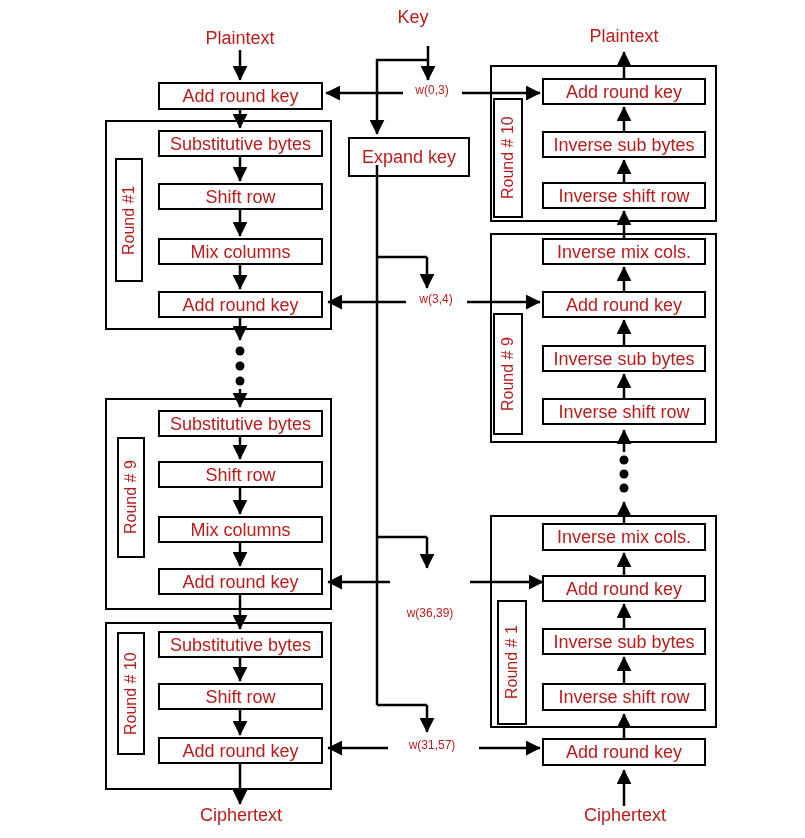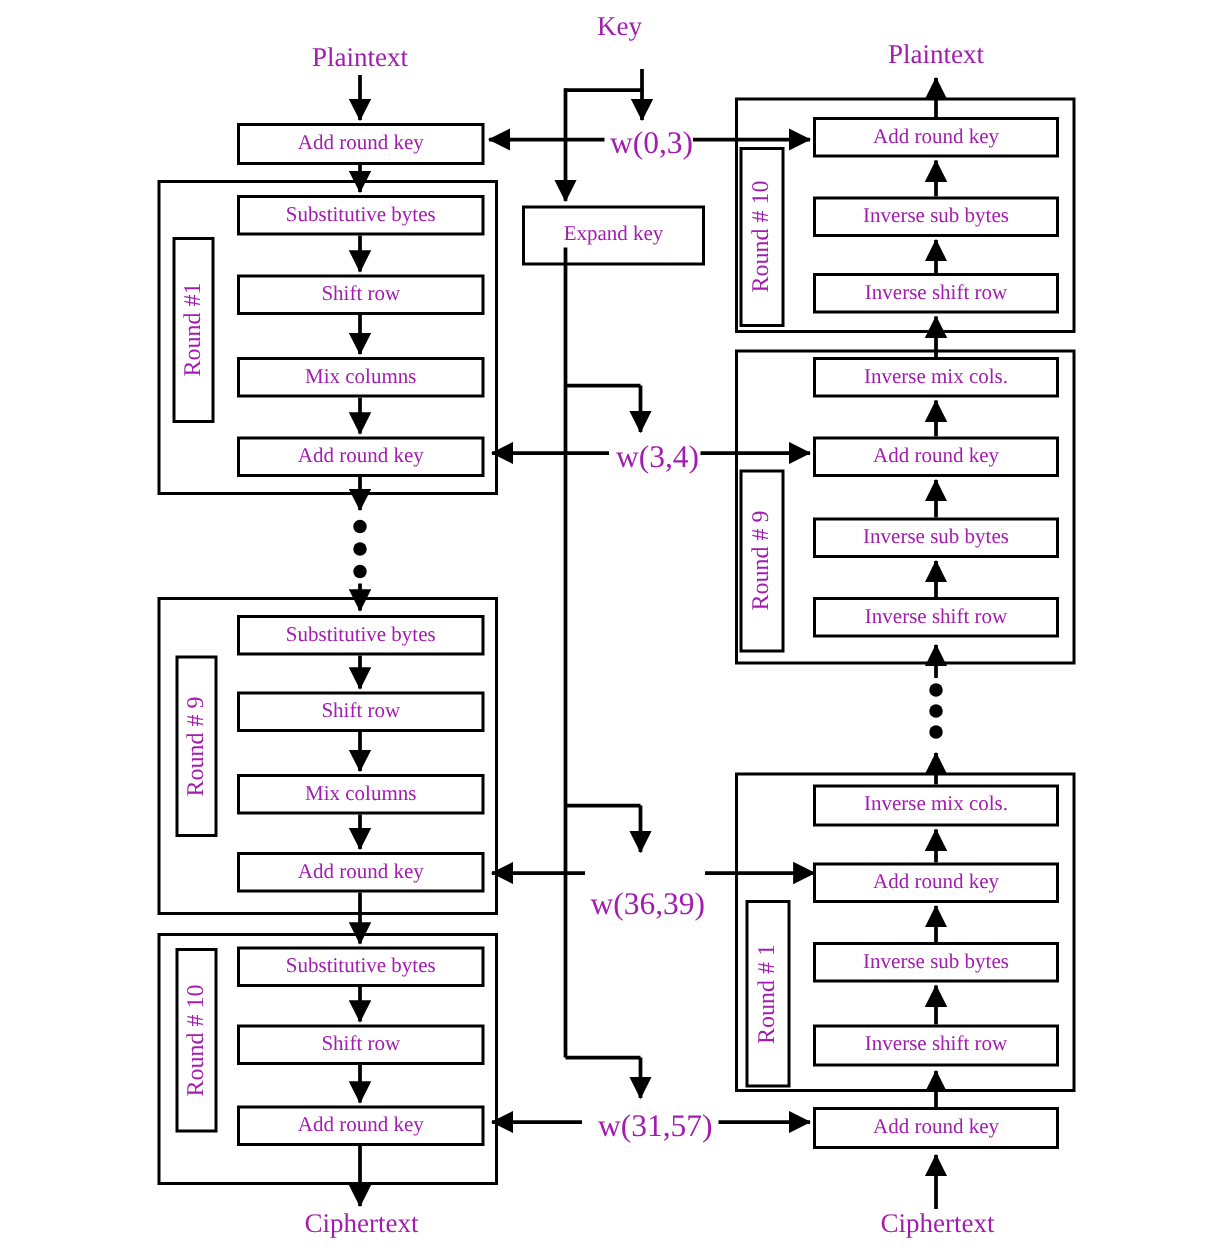--- a/index.html
+++ b/index.html
@@ -1,43 +1,43 @@
 <!DOCTYPE html>
 <html><head>
 <meta charset="utf-8">
 <style>
   html,body{margin:0;padding:0;background:#ffffff;}
   .canvas{
     position:relative;width:805px;height:838px;background:#ffffff;
-    font-family:Liberation Serif, serif;color:#a21caf;
+    font-family:Liberation Sans, sans-serif;color:#b91c1c;
     overflow:hidden;
   }
   .wires{position:absolute;left:0;top:0;z-index:5;pointer-events:none;}
   .box{
     position:absolute;background:#ffffff;border:2px solid #000;
     display:flex;align-items:center;justify-content:center;
-    font-size:14px;line-height:1;box-sizing:border-box;z-index:3;
+    font-size:18px;line-height:1;box-sizing:border-box;z-index:3;
     white-space:nowrap;
   }
   .group{
     position:absolute;border:2px solid #000;background:transparent;
     box-sizing:border-box;z-index:1;
   }
   .vlabel{
     position:absolute;background:#ffffff;border:2px solid #000;
     display:flex;align-items:center;justify-content:center;
     writing-mode:vertical-rl;transform:rotate(180deg);
     font-size:16px;box-sizing:border-box;z-index:3;white-space:nowrap;
   }
   .lbl{
     position:absolute;font-size:18px;text-align:center;line-height:1.1;
     z-index:3;white-space:nowrap;
   }
   .wlbl{
-    position:absolute;font-size:21px;text-align:right;line-height:1.1;
+    position:absolute;font-size:12px;text-align:center;line-height:1.1;
     z-index:3;white-space:nowrap;
   }
 </style>
 </head>
 <body>
 
 <div class="canvas">
 
   <svg class="wires" width="805" height="838" viewBox="0 0 805 838">
     <defs>
@@ -109,21 +109,21 @@
       <circle cx="624" cy="488" r="4.5"></circle>
     </g>
   </svg>
 
   <div class="lbl" style="left:378px;top:8px;width:70px;">Key</div>
   <div class="lbl" style="left:196px;top:29px;width:88px;">Plaintext</div>
   <div class="lbl" style="left:580px;top:27px;width:88px;">Plaintext</div>
 
   <div class="wlbl" style="left:402px;top:84px;width:60px;">w(0,3)</div>
   <div class="wlbl" style="left:406px;top:293px;width:60px;">w(3,4)</div>
-  <div class="wlbl" style="left:390px;top:591px;width:80px;">w(36,39)</div>
+  <div class="wlbl" style="left:390px;top:607px;width:80px;">w(36,39)</div>
   <div class="wlbl" style="left:389px;top:739px;width:86px;">w(31,57)</div>
 
   <div class="box" style="left:348px;top:137px;width:122px;height:40px;">Expand key</div>
 
   <div class="box" style="left:158px;top:82px;width:165px;height:28px;">Add round key</div>
 
   <div class="group" style="left:105px;top:120px;width:227px;height:210px;"></div>
   <div class="vlabel" style="left:115px;top:158px;width:28px;height:124px;">Round #1</div>
   <div class="box" style="left:158px;top:130px;width:165px;height:27px;">Substitutive bytes</div>
   <div class="box" style="left:158px;top:183px;width:165px;height:27px;">Shift row</div>

